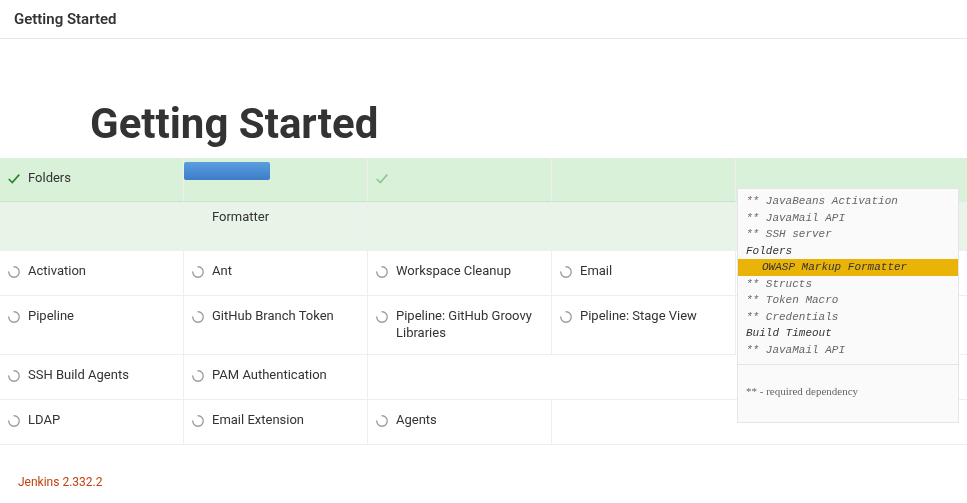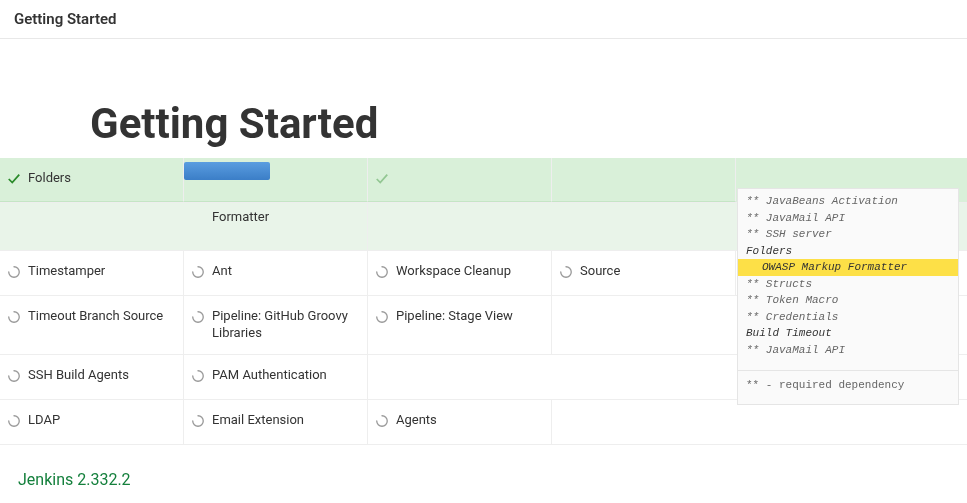--- a/index.html
+++ b/index.html
@@ -15,23 +15,23 @@
 .cell-label { line-height: 1.3; }
 .row-top { background: #d9f0d9; }
 .row-top .plugin-cell { border-bottom: 1px solid #c5e5c5; }
 .overlay-bar { position: absolute; top: 0; left: 90px; height: 18px; width: 86px; background: linear-gradient(#5a9de0,#3b7ec7); border-radius: 2px; }
 .check-icon svg { color: #2a8a2a; }
 .spinner-icon svg { color: #999; }
 .side-panel { position: absolute; right: 8px; top: 188px; width: 222px; background: #fafafa; border: 1px solid #e5e5e5; font-family: "Courier New", monospace; font-size: 11px; color: #666; line-height: 1.5; padding: 4px 0; }
 .side-panel .line { padding: 0 8px; white-space: nowrap; overflow: hidden; text-overflow: ellipsis; font-style: italic; }
 .side-panel .line.dep::before { content: "** "; }
 .side-panel .line.plain { color: #333; }
-.side-panel .line.highlight { background: #fde047; color: #333; padding-left: 24px; }
-.side-panel .legend { border-top: 1px solid #e5e5e5; margin-top: 12px; padding: 6px 8px; }
-.footer { position: absolute; bottom: 14px; left: 18px; font-size: 16px; color: #15803d; }
+.side-panel .line.highlight { background: #eab308; color: #333; padding-left: 24px; }
+.side-panel .legend { border-top: 1px solid #e5e5e5; margin-top: 6px; padding: 18px 8px; font-family: Liberation Serif, serif; }
+.footer { position: absolute; bottom: 14px; left: 18px; font-size: 12px; color: #c2410c; }
 </style>
 </head>
 <body>
 
 <div class="header">
   <span>Getting Started</span>
 </div>
 
 <div class="main-area">
   <h1 class="big-title">Getting Started</h1>
@@ -74,21 +74,21 @@
 
     <div id="dynamic-rows">
         <div class="plugin-row">
           <div class="plugin-cell">
             <span class="cell-icon spinner-icon">
               <svg width="14" height="14" viewBox="0 0 16 16">
                 <path fill="none" stroke="currentColor" stroke-width="1.5" d="M8 2 A6 6 0 1 1 2 8" stroke-linecap="round"></path>
                 <path fill="currentColor" d="M8 0 l2 3 l-4 0 z" opacity="0"></path>
               </svg>
             </span>
-            <span class="cell-label">Timestamper</span>
+            <span class="cell-label">Activation</span>
           </div>
           <div class="plugin-cell">
             <span class="cell-icon spinner-icon">
               <svg width="14" height="14" viewBox="0 0 16 16">
                 <path fill="none" stroke="currentColor" stroke-width="1.5" d="M8 2 A6 6 0 1 1 2 8" stroke-linecap="round"></path>
                 <path fill="currentColor" d="M8 0 l2 3 l-4 0 z" opacity="0"></path>
               </svg>
             </span>
             <span class="cell-label">Ant</span>
           </div>
@@ -101,32 +101,41 @@
             </span>
             <span class="cell-label">Workspace Cleanup</span>
           </div>
           <div class="plugin-cell">
             <span class="cell-icon spinner-icon">
               <svg width="14" height="14" viewBox="0 0 16 16">
                 <path fill="none" stroke="currentColor" stroke-width="1.5" d="M8 2 A6 6 0 1 1 2 8" stroke-linecap="round"></path>
                 <path fill="currentColor" d="M8 0 l2 3 l-4 0 z" opacity="0"></path>
               </svg>
             </span>
-            <span class="cell-label">Source</span>
-          </div>
-        </div>
-        <div class="plugin-row">
-          <div class="plugin-cell">
-            <span class="cell-icon spinner-icon">
-              <svg width="14" height="14" viewBox="0 0 16 16">
-                <path fill="none" stroke="currentColor" stroke-width="1.5" d="M8 2 A6 6 0 1 1 2 8" stroke-linecap="round"></path>
-                <path fill="currentColor" d="M8 0 l2 3 l-4 0 z" opacity="0"></path>
-              </svg>
-            </span>
-            <span class="cell-label">Timeout Branch Source</span>
+            <span class="cell-label">Email</span>
+          </div>
+        </div>
+        <div class="plugin-row">
+          <div class="plugin-cell">
+            <span class="cell-icon spinner-icon">
+              <svg width="14" height="14" viewBox="0 0 16 16">
+                <path fill="none" stroke="currentColor" stroke-width="1.5" d="M8 2 A6 6 0 1 1 2 8" stroke-linecap="round"></path>
+                <path fill="currentColor" d="M8 0 l2 3 l-4 0 z" opacity="0"></path>
+              </svg>
+            </span>
+            <span class="cell-label">Pipeline</span>
+          </div>
+          <div class="plugin-cell">
+            <span class="cell-icon spinner-icon">
+              <svg width="14" height="14" viewBox="0 0 16 16">
+                <path fill="none" stroke="currentColor" stroke-width="1.5" d="M8 2 A6 6 0 1 1 2 8" stroke-linecap="round"></path>
+                <path fill="currentColor" d="M8 0 l2 3 l-4 0 z" opacity="0"></path>
+              </svg>
+            </span>
+            <span class="cell-label">GitHub Branch Token</span>
           </div>
           <div class="plugin-cell">
             <span class="cell-icon spinner-icon">
               <svg width="14" height="14" viewBox="0 0 16 16">
                 <path fill="none" stroke="currentColor" stroke-width="1.5" d="M8 2 A6 6 0 1 1 2 8" stroke-linecap="round"></path>
                 <path fill="currentColor" d="M8 0 l2 3 l-4 0 z" opacity="0"></path>
               </svg>
             </span>
             <span class="cell-label">Pipeline: GitHub Groovy Libraries</span>
           </div>

